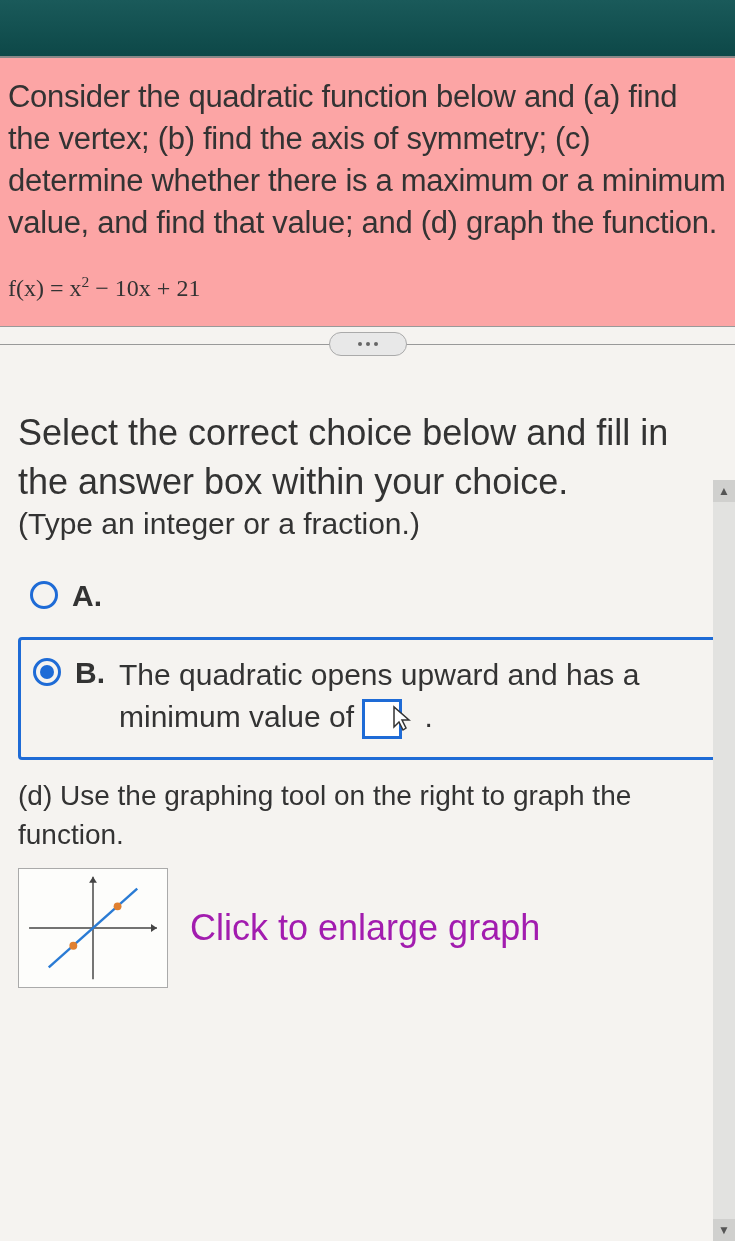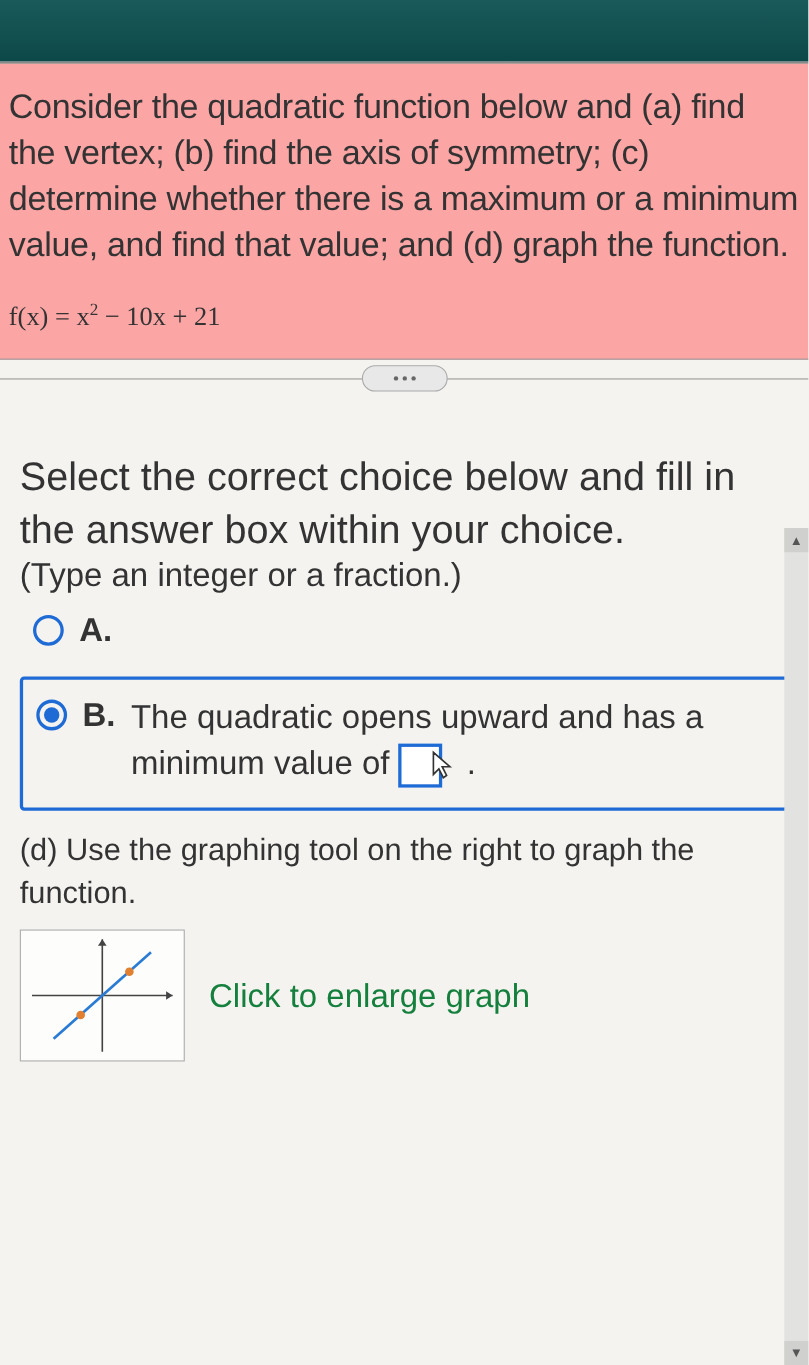--- a/index.html
+++ b/index.html
@@ -68,20 +68,21 @@
     position: relative;
   }
   .instruction {
     font-size: 36px;
     line-height: 1.35;
     color: #333;
   }
   .hint {
     font-size: 30px;
     color: #333;
+    margin-bottom: 22px;
   }
   .choice {
     padding: 14px 12px 18px 12px;
     margin-bottom: 6px;
     display: flex;
     align-items: flex-start;
     gap: 14px;
   }
   .choice.selected {
     border: 3px solid #1e6bd6;
@@ -150,23 +151,23 @@
   .graph-thumb {
     width: 150px;
     height: 120px;
     border: 1px solid #aaa;
     background: #fdfdfb;
     position: relative;
     cursor: pointer;
   }
   .graph-thumb svg { width: 100%; height: 100%; }
   .graph-label {
-    font-size: 30px;
+    font-size: 36px;
     line-height: 1.3;
-    color: #15803d;
+    color: #a21caf;
   }
   .scroll-track {
     position: absolute;
     right: 0;
     top: 480px;
     bottom: 0;
     width: 22px;
     background: #e2e2e0;
   }
   .scroll-up, .scroll-dn {

